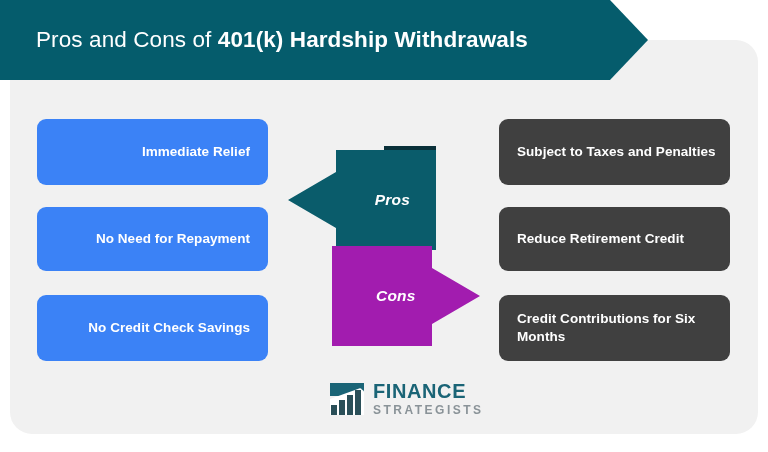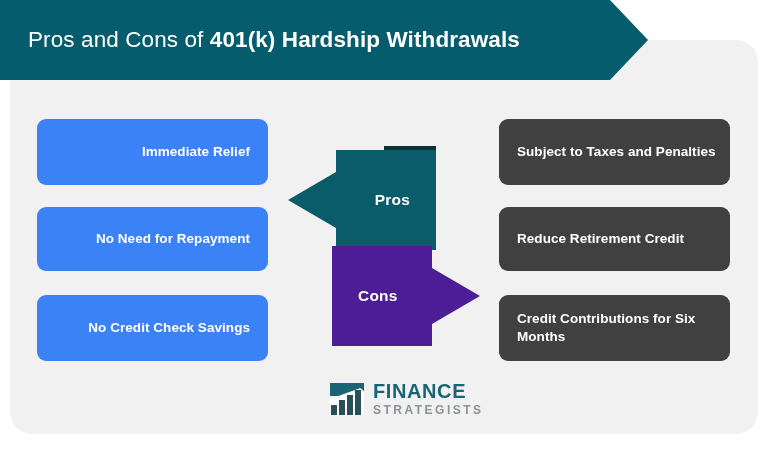--- a/index.html
+++ b/index.html
@@ -38,21 +38,21 @@
     -webkit-clip-path: polygon(0 0, 610px 0, 648px 40px, 610px 80px, 0 80px);
     clip-path: polygon(0 0, 610px 0, 648px 40px, 610px 80px, 0 80px);
     display: flex;
     align-items: center;
   }
   .header-title {
     color: #ffffff;
     font-size: 22.5px;
     font-weight: 400;
     letter-spacing: 0.1px;
-    padding-left: 28px;
+    padding-left: 36px;
     white-space: nowrap;
   }
   .header-title .bold {
     font-weight: 700;
   }
 
   
   .box {
     position: absolute;
     display: flex;
@@ -123,20 +123,21 @@
   .arrow {
     position: absolute;
     display: flex;
     align-items: center;
   }
   .arrow-label {
     color: #ffffff;
     font-size: 15.5px;
     font-weight: 700;
     letter-spacing: 0.2px;
+    font-style: italic;
   }
 
   
   .arrow.pros {
     left: 0px;
     top: 4px;
     width: 148px;
     height: 100px;
     background: #0A5C6B;
     -webkit-clip-path: polygon(48px 0, 148px 0, 148px 100px, 48px 100px, 48px 78px, 0 50px, 48px 22px);
@@ -145,25 +146,25 @@
     padding-right: 26px;
     box-sizing: border-box;
   }
 
   
   .arrow.cons {
     left: 44px;
     top: 100px;
     width: 148px;
     height: 100px;
-    background: #4c1d95;
+    background: #a21caf;
     -webkit-clip-path: polygon(0 0, 100px 0, 100px 22px, 148px 50px, 100px 78px, 100px 100px, 0 100px);
     clip-path: polygon(0 0, 100px 0, 100px 22px, 148px 50px, 100px 78px, 100px 100px, 0 100px);
     justify-content: flex-start;
-    padding-left: 26px;
+    padding-left: 44px;
     box-sizing: border-box;
   }
 
   
   .logo {
     position: absolute;
     left: 330px;
     top: 381px;
     display: flex;
     align-items: center;

